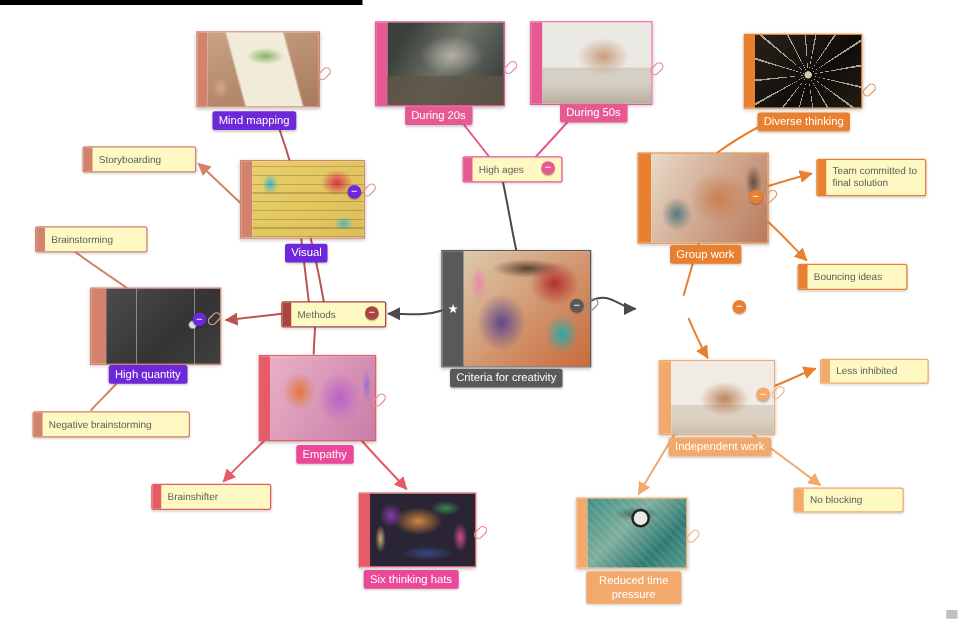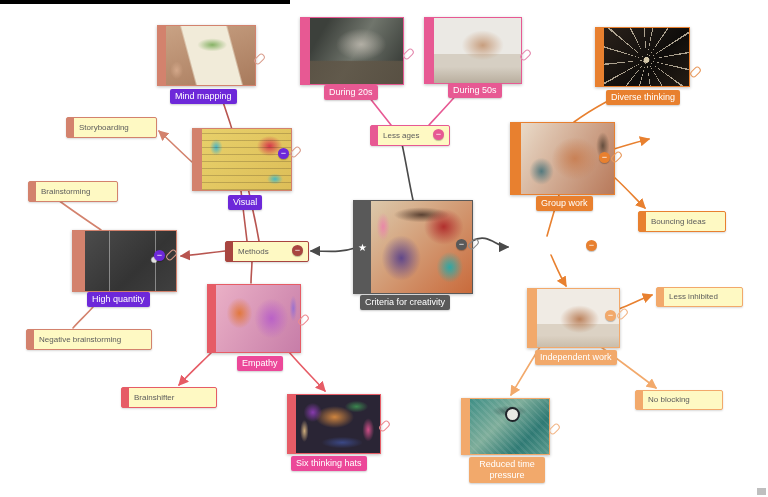--- a/index.html
+++ b/index.html
@@ -170,21 +170,21 @@
         <span class="star">★</span>
       </span>
     <span class="photo ph-brushes"></span>
   </div>
   <div class="minus bg-gray" style="left:456px;top:239px">−</div>
   <span class="clip k-gray" style="left:470px;top:238px"></span>
   <div class="caption bg-gray" style="left:360px;top:295px">Criteria for creativity</div>
 
   <div class="node-box c-pink" style="left:370px;top:125px;width:78px;height:19px">
     <span class="bar"></span>
-    <span class="txt">Less ages</span>
+    <span class="txt">High ages</span>
   </div>
   <div class="minus bg-pink" style="left:433px;top:129px">−</div>
 
   <div class="img-node c-pink" style="left:300px;top:17px;width:102px;height:66px">
     <span class="bar" style="width:9px"></span>
     <span class="photo ph-20s"></span>
   </div>
   <span class="clip k-pink" style="left:405px;top:48px"></span>
   <div class="caption bg-pink" style="left:324px;top:85px">During 20s</div>
 
@@ -205,20 +205,24 @@
   <span class="clip k-orange" style="left:613px;top:151px"></span>
   <div class="caption bg-orange" style="left:536px;top:196px">Group work</div>
 
   <div class="img-node c-orange" style="left:595px;top:27px;width:93px;height:58px">
     <span class="bar" style="width:8px"></span>
     <span class="photo ph-diverse"></span>
   </div>
   <span class="clip k-orange" style="left:692px;top:66px"></span>
   <div class="caption bg-orange" style="left:606px;top:90px">Diverse thinking</div>
 
+  <div class="node-box c-orange wrap" style="left:653px;top:127px;width:86px;height:28px">
+    <span class="bar"></span>
+    <span class="txt">Team committed to final solution</span>
+  </div>
 
   <div class="node-box c-orange" style="left:638px;top:211px;width:86px;height:19px">
     <span class="bar"></span>
     <span class="txt">Bouncing ideas</span>
   </div>
 
   <div class="img-node c-lor" style="left:527px;top:288px;width:91px;height:58px">
     <span class="bar" style="width:9px"></span>
     <span class="photo ph-indep"></span>
   </div>

